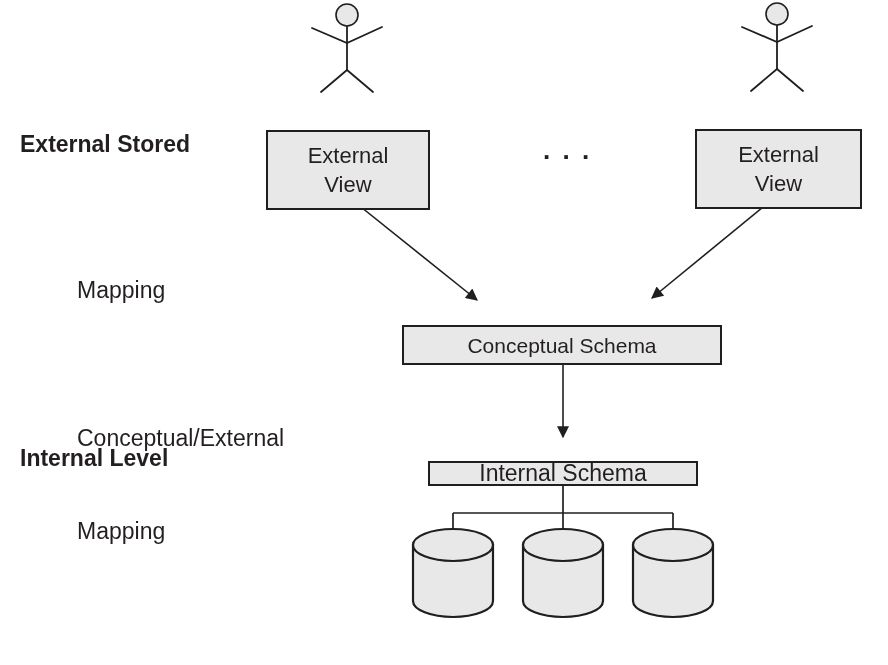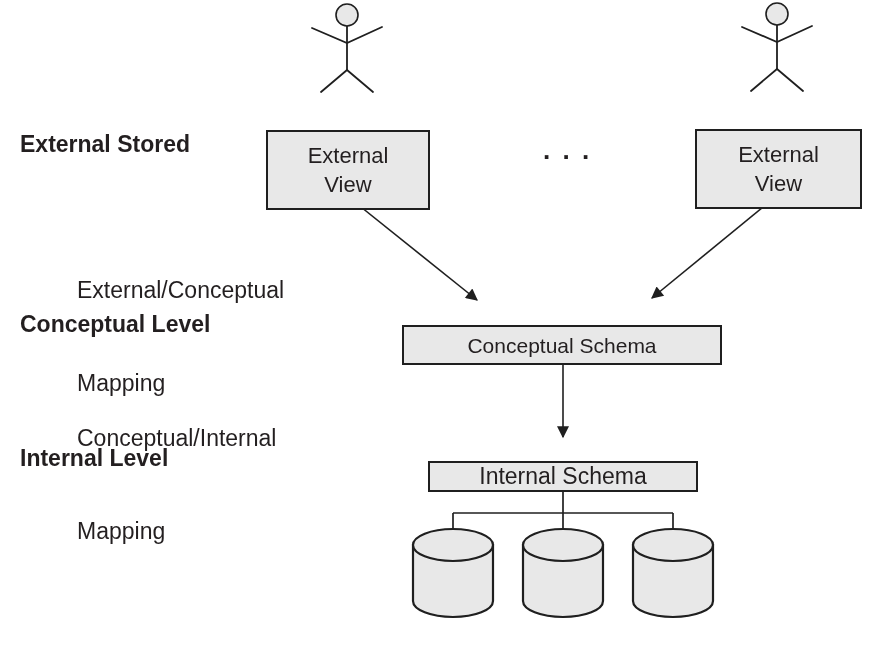--- a/index.html
+++ b/index.html
@@ -41,21 +41,21 @@
     justify-content: center;
     text-align: center;
     font-size: 22px;
     line-height: 29px;
     color: var(--text);
     margin-top: 20px;
   }
   .box-external-left  { left: 266px; top: 110px; width: 164px; height: 80px; }
   .box-external-right { left: 695px; top: 109px; width: 167px; height: 80px; }
   .box-conceptual     { left: 402px; top: 305px; width: 320px; height: 40px; font-size: 21px; }
-  .box-internal       { left: 428px; top: 441px; width: 270px; height: 31px; font-size: 23px; }
+  .box-internal       { left: 428px; top: 441px; width: 270px; height: 25px; font-size: 23px; }
   .lbl-end-users      { left: 507px; top: 27px;  font-weight: bold; }
   .lbl-external-level   { left: 20px; top: 129px; font-weight: bold; }
   .lbl-mapping-1        { left: 77px; top: 213px; }
   .lbl-conceptual-level { left: 20px; top: 309px; font-weight: bold; }
   .lbl-mapping-2        { left: 77px; top: 361px; }
   .lbl-internal-level   { left: 20px; top: 443px; font-weight: bold; }
   .lbl-stored-database  {
     left: 410px; top: 622px; width: 330px;
     text-align: center; font-weight: bold; font-size: 24px;
   }
@@ -121,28 +121,26 @@
     <g>
       <path class="cyl" d="M633 545 V601 A40 16 0 0 0 713 601 V545 Z"></path>
       <ellipse class="cyl" cx="673" cy="545" rx="40" ry="16"></ellipse>
     </g>
   </svg>
 
 
   <div class="lbl lbl-external-level">External Stored</div>
 
   <div class="lbl lbl-mapping-1">
-    <span style="display:block">External/Conceptual</span>
     <span style="display:block">Mapping</span>
   </div>
 
-  <div class="lbl lbl-conceptual-level">Conceptual Level</div>
 
   <div class="lbl lbl-mapping-2">
-    <span style="display:block">Conceptual/Internal</span>
+    <span style="display:block">Conceptual/External</span>
     <span style="display:block">Mapping</span>
   </div>
 
   <div class="lbl lbl-internal-level">Internal Level</div>
 
   <div class="lbl lbl-ellipsis">. . .</div>
 
   <div class="box box-external-left">
     <span>External</span>
     <span>View</span>

